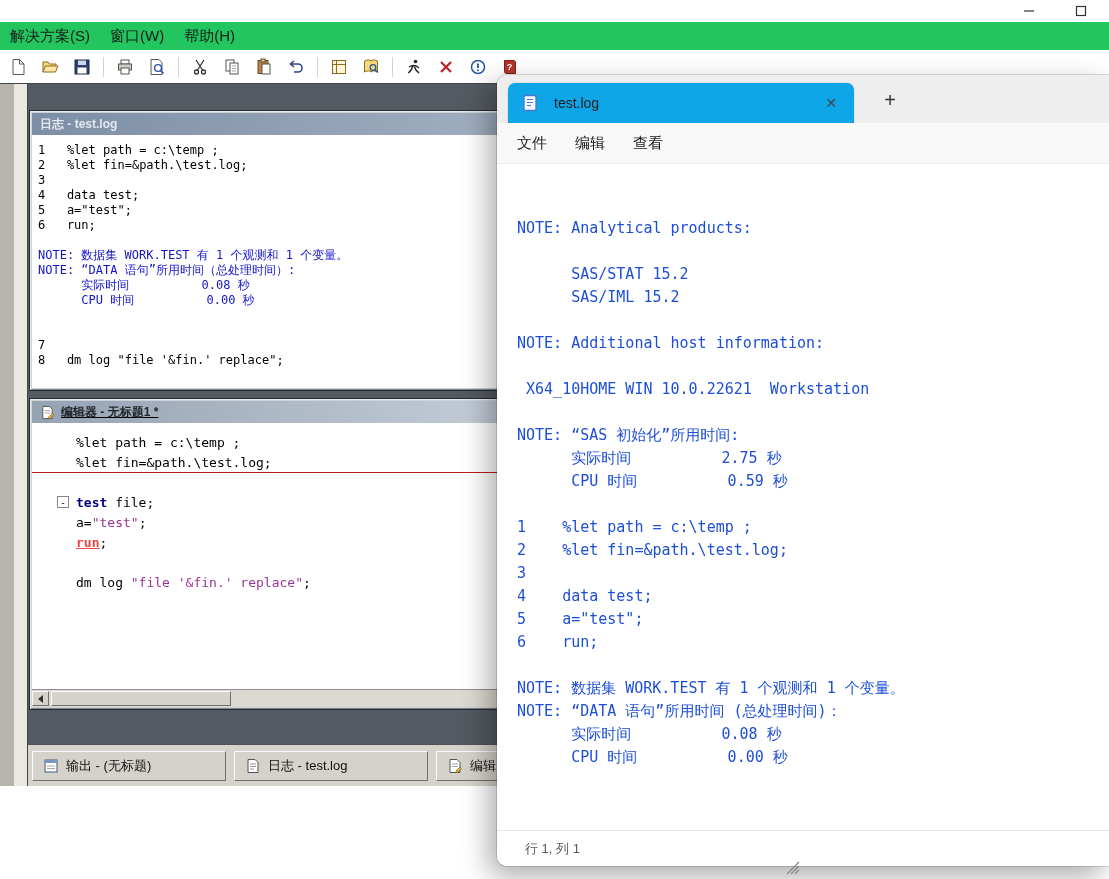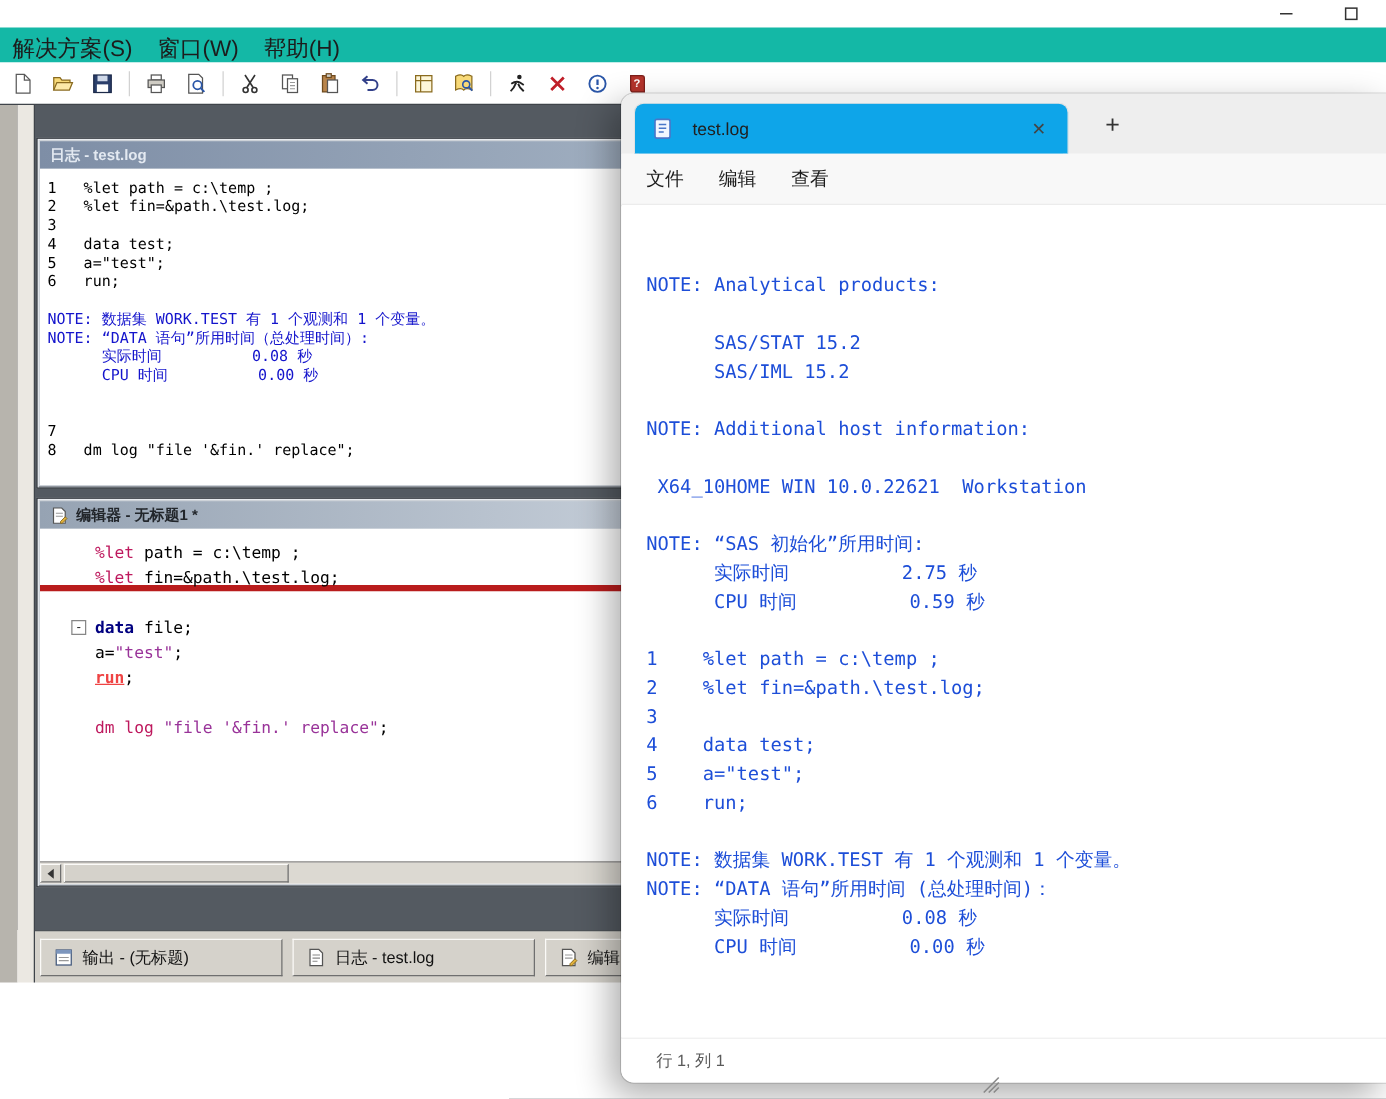--- a/index.html
+++ b/index.html
@@ -3,54 +3,54 @@
 <meta charset="utf-8">
 <style>
   html,body{margin:0;padding:0;}
   body{width:1109px;height:879px;overflow:hidden;background:#fff;
        font-family:"Liberation Sans","DejaVu Sans",sans-serif;position:relative;}
   .stage{position:absolute;inset:0;}
 
   
   .app-titlebar{position:absolute;left:0;top:0;width:1109px;height:22px;background:#fff;}
   .win-ctrl{position:absolute;top:3px;width:16px;height:16px;display:flex;align-items:center;justify-content:center;cursor:default;}
-  .app-menubar{position:absolute;left:0;top:22px;width:1109px;height:28px;background:#14b8a6;display:flex;font-size:18px;color:#1c1c1c;}
+  .app-menubar{position:absolute;left:0;top:22px;width:1109px;height:28px;background:#22c55e;display:flex;font-size:15px;color:#1c1c1c;}
   .menu-item{padding:5px 10px;}
   .app-toolbar{position:absolute;left:0;top:50px;width:1109px;height:34px;background:#fff;display:flex;align-items:center;padding-left:2px;border-bottom:1px solid #3f444a;box-sizing:border-box;}
   .tbtn{width:28px;height:26px;border:none;background:transparent;display:flex;align-items:center;justify-content:center;padding:0;margin:0 2px;}
   .tbtn svg{width:18px;height:18px;}
   .tsep{width:1px;height:20px;background:#d2d2d2;margin:0 5px;display:inline-block;}
   .icon{display:inline-flex;align-items:center;justify-content:center;}
 
   
   .workspace{position:absolute;left:0;top:84px;width:1109px;height:660px;background:#545a61;}
   .frame-outer{position:absolute;left:0;top:84px;width:14px;height:702px;background:#b7b4ad;}
   .frame-inner{position:absolute;left:14px;top:84px;width:14px;height:702px;background:#ebe8e2;border-right:1px solid #3f444a;box-sizing:border-box;}
 
   
   .mdi{position:absolute;display:flex;flex-direction:column;background:#cdd2d8;border:1px solid #272b30;box-shadow:inset 1px 1px 0 #e8ebee, inset -1px -1px 0 #7d838a;padding:2px;box-sizing:border-box;}
   .mdi-title{height:22px;flex:0 0 22px;display:flex;align-items:center;font-size:12px;font-weight:bold;padding-left:8px;gap:6px;}
   .mdi-body{flex:1;background:#fff;position:relative;overflow:hidden;}
   .mdi.log-win{left:29px;top:110px;width:990px;height:281px;z-index:2;}
   .log-win .mdi-title{background:linear-gradient(90deg,#7e8ea6 0%,#a8b6c6 60%,#bcc7d4 100%);color:#e3e9f1;}
-  .mdi.editor-win{left:29px;top:398px;width:662px;height:312px;z-index:3;}
+  .mdi.editor-win{left:29px;top:398px;width:662px;height:312px;z-index:3;text-decoration:underline;}
   .editor-win .mdi-title{background:linear-gradient(90deg,#96a3b3 0%,#c2cbd6 70%,#ced6df 100%);color:#22262b;}
   .mdi-title .icon svg{width:15px;height:15px;}
 
   
   .log-text{position:absolute;inset:0;padding:8px 0 0 6px;font:12px/15px "DejaVu Sans Mono","Liberation Mono",monospace;color:#000;}
   .logline{white-space:pre;height:15px;}
   .logline.note{color:#1414cc;}
 
   
   .editor-text{position:absolute;inset:0 0 17px 0;padding-top:10px;font:13px/20px "DejaVu Sans Mono","Liberation Mono",monospace;color:#000;}
   .edline{white-space:pre;height:20px;padding-left:44px;position:relative;box-sizing:border-box;}
-  .edline.boundary{border-bottom:5px solid #b91c1c;}
+  .edline.boundary{border-bottom:1px solid #b91c1c;}
   .fold{position:absolute;left:25px;top:3px;width:12px;height:12px;border:1px solid #878787;background:#fff;font:10px/11px "DejaVu Sans Mono",monospace;text-align:center;color:#222;box-sizing:border-box;}
-  .c-kw{color:#be185d;}
+  .c-kw{color:#000000;}
   .c-pl{color:#000;}
   .c-st{color:#000080;font-weight:bold;}
   .c-stu{color:#ef4444;font-weight:bold;text-decoration:underline;}
   .c-str{color:#993399;}
 
   
   .hscroll{position:absolute;left:0;right:0;bottom:0;height:17px;background:#dcd9d2;border-top:1px solid #8f8f8f;}
   .hs-arrow{position:absolute;left:0;top:1px;width:17px;height:15px;background:#d5d2cb;border:1px solid;border-color:#fbfaf8 #6f6f6f #6f6f6f #fbfaf8;display:flex;align-items:center;justify-content:center;box-sizing:border-box;}
   .hs-arrow .tri{width:0;height:0;border-top:4px solid transparent;border-bottom:4px solid transparent;border-right:5px solid #333;}
   .hs-thumb{position:absolute;left:19px;top:1px;width:180px;height:15px;background:#d5d2cb;border:1px solid;border-color:#fbfaf8 #6f6f6f #6f6f6f #fbfaf8;box-sizing:border-box;}
@@ -270,21 +270,21 @@
             <path d="M9 13l4-4 1.5 1.5-4 4H9z" fill="#e2b23c" stroke="#8a6b1f" stroke-width="0.8"></path>
           </svg>
       </span>
       <span>编辑器 - 无标题1 *</span>
     </div>
     <div class="mdi-body">
       <div class="editor-text">
           <div class="edline"><span class="c-kw">%let</span><span class="c-pl"> path = c:\temp ;</span></div>
           <div class="edline boundary"><span class="c-kw">%let</span><span class="c-pl"> fin=&amp;path.\test.log;</span></div>
           <div class="edline">&nbsp;</div>
-          <div class="edline"><span class="fold">-</span><span class="c-st">data</span><span class="c-pl"> file;</span></div>
+          <div class="edline"><span class="fold">-</span><span class="c-st">test</span><span class="c-pl"> file;</span></div>
           <div class="edline"><span class="c-pl">a=</span><span class="c-str">"test"</span><span class="c-pl">;</span></div>
           <div class="edline"><span class="c-stu">run</span><span class="c-pl">;</span></div>
           <div class="edline">&nbsp;</div>
           <div class="edline"><span class="c-kw">dm log </span><span class="c-str">"file '&amp;fin.' replace"</span><span class="c-pl">;</span></div>
         </div>
       <div class="hscroll">
         <span class="hs-arrow">
             <span class="tri"></span>
           </span>
         <span class="hs-thumb"></span>

